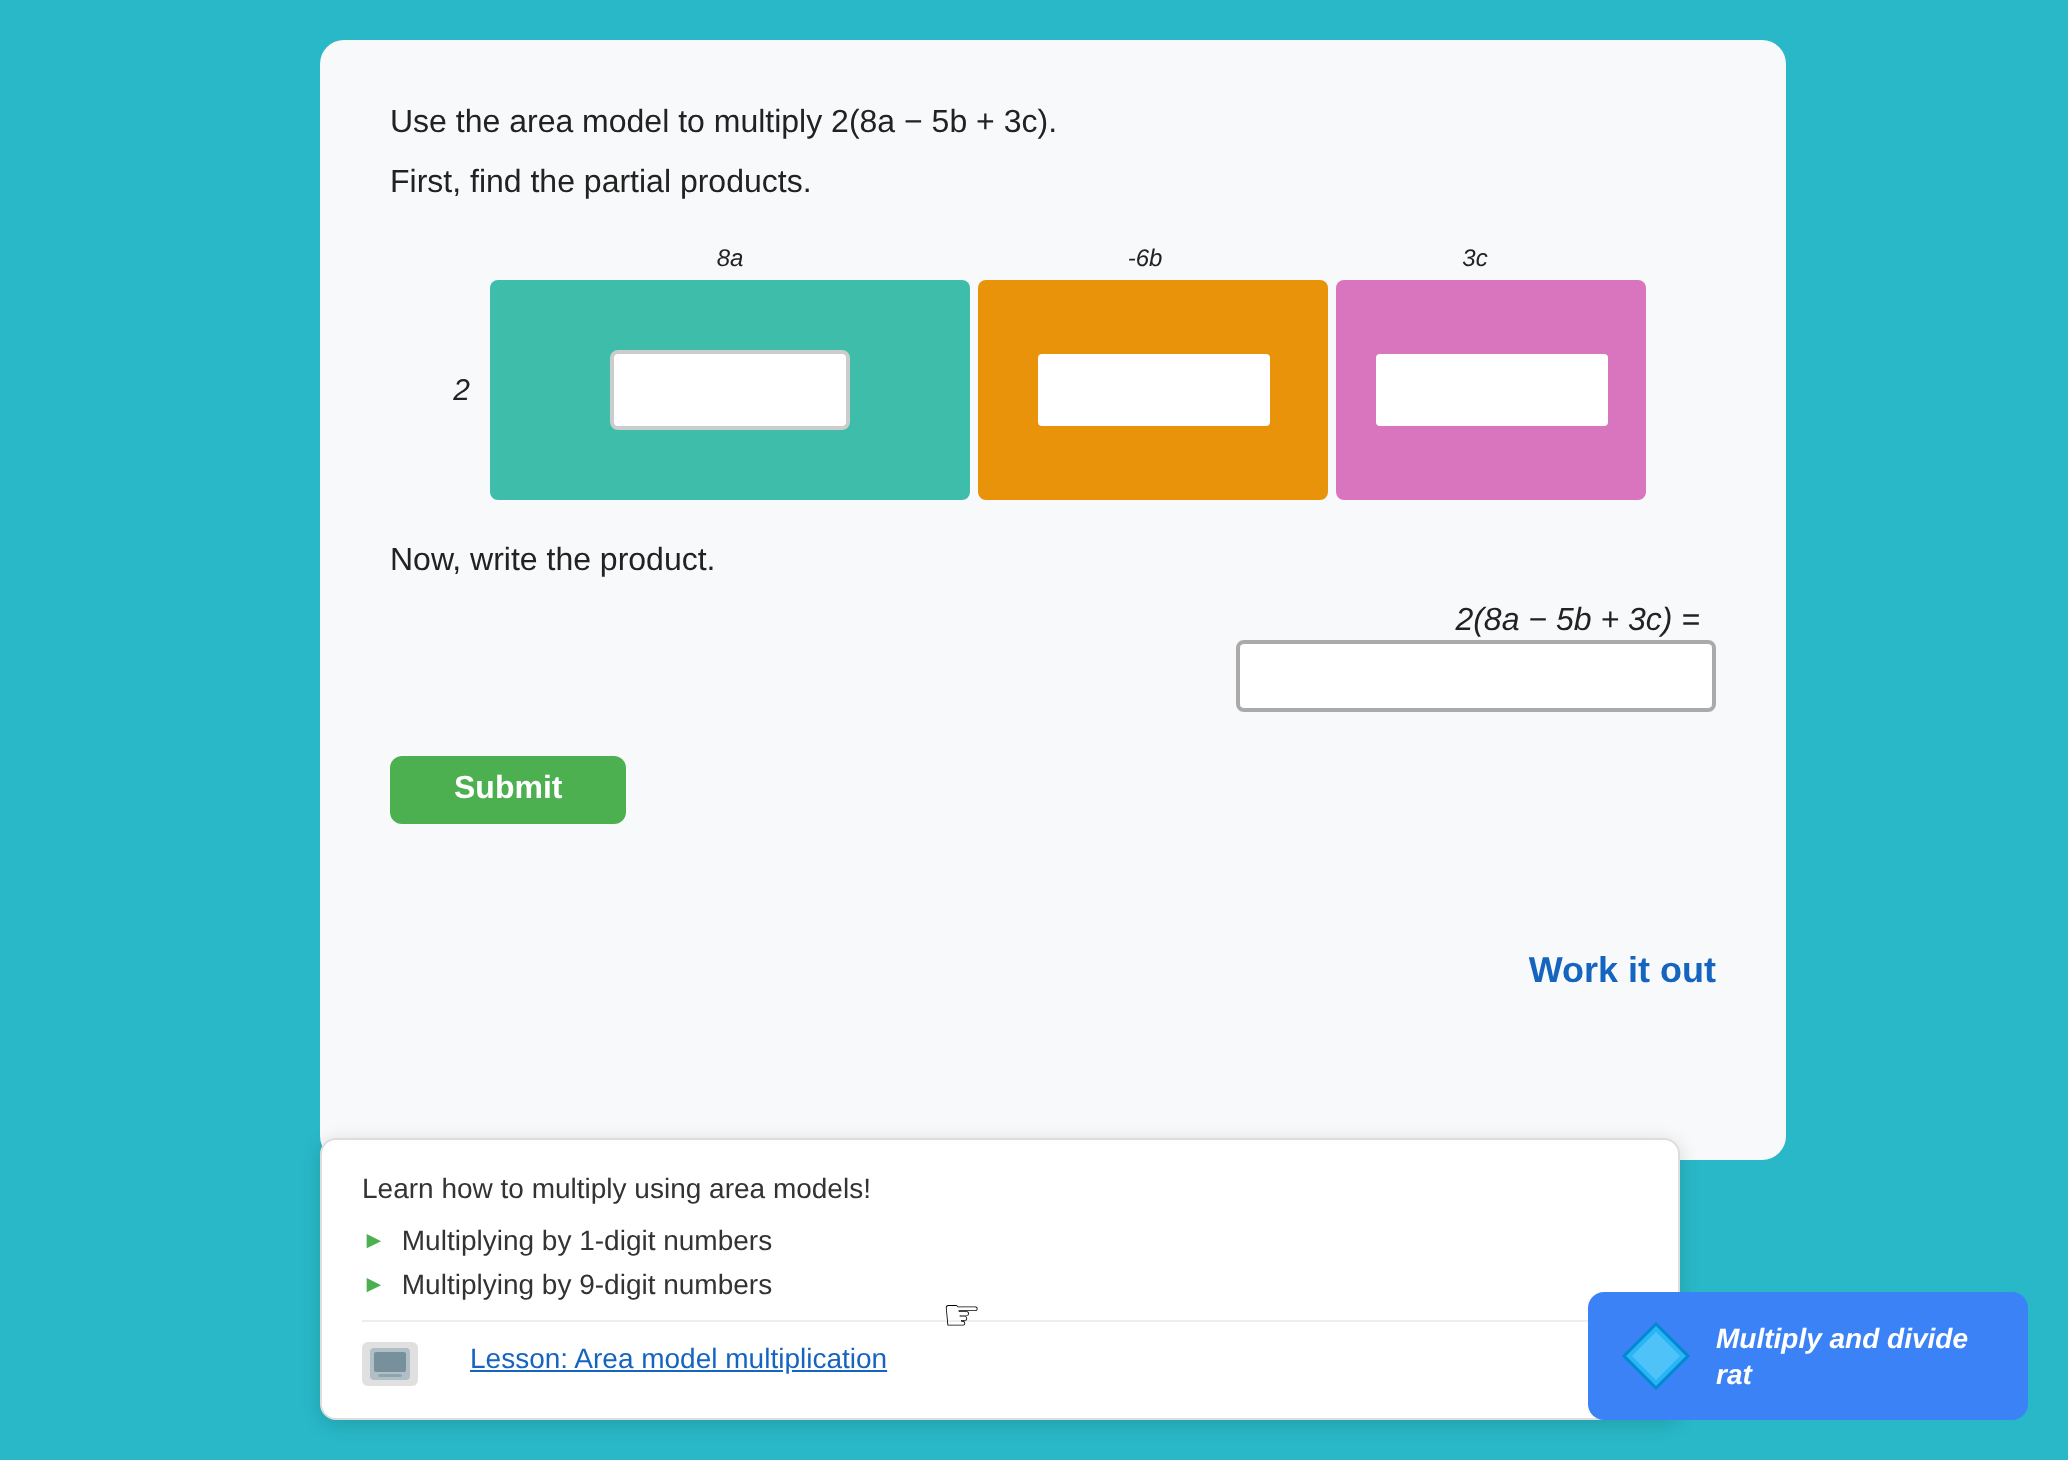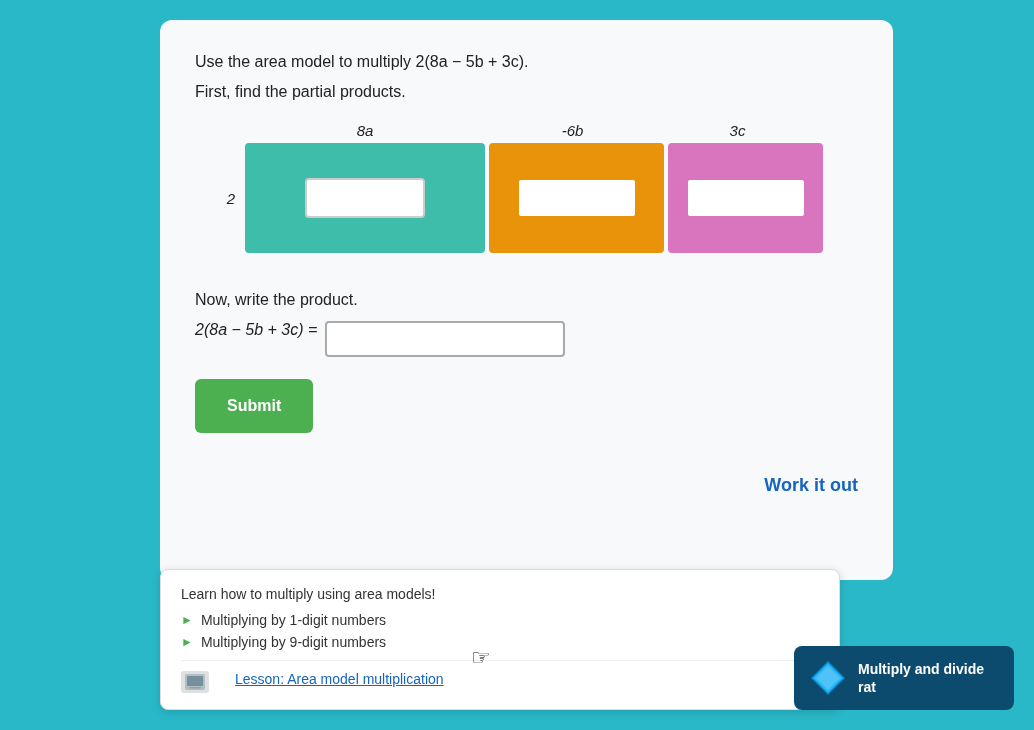--- a/index.html
+++ b/index.html
@@ -35,21 +35,21 @@
       position: relative;
     }
 
     .area-header-row {
       display: flex;
       margin-left: 50px;
       margin-bottom: 4px;
     }
 
     .col-label {
-      font-size: 15px;
+      font-size: 12px;
       color: #222;
       font-style: italic;
       text-align: center;
     }
 
     .col-label.col-8a { width: 240px; }
     .col-label.col-neg5b { width: 175px; }
     .col-label.col-3c { width: 155px; }
 
     .area-body-row {
@@ -102,33 +102,34 @@
     }
 
     .cell-input.orange-focus {
       border-color: #e8930a;
     }
     .cell-input.pink-focus {
       border-color: #d974be;
     }
 
     .product-section {
-      margin-top: 38px;
+      margin-top: 22px;
     }
 
     .product-label {
       font-size: 16px;
       color: #222;
       margin-bottom: 12px;
     }
 
     .product-equation {
       display: flex;
-      align-items: flex-start;
+      align-items: flex-end;
       margin-bottom: 22px;
+      flex-direction: column;
     }
 
     .equation-text {
       font-size: 16px;
       color: #222;
       font-style: italic;
       margin-right: 8px;
     }
 
     .equation-input {
@@ -141,21 +142,21 @@
       outline: none;
     }
 
     .submit-btn {
       background: #4caf50;
       color: white;
       border: none;
       border-radius: 6px;
       font-size: 16px;
       font-weight: bold;
-      padding: 18px 32px;
+      padding: 8px 32px;
       cursor: pointer;
     }
 
     .work-it-out-section {
       position: absolute;
       right: 35px;
       bottom: 80px;
       text-align: right;
     }
 
@@ -236,27 +237,28 @@
       font-size: 14px;
       cursor: pointer;
     }
 
     
     .multiply-card {
       position: absolute;
       right: 20px;
       bottom: 20px;
       width: 220px;
-      background: #0c4a6e;
+      background: #3b82f6;
       border-radius: 8px;
       padding: 14px 16px;
       display: flex;
       align-items: center;
       gap: 12px;
       z-index: 10;
+      font-style: italic;
     }
 
     .diamond-icon {
       width: 36px;
       height: 36px;
       flex-shrink: 0;
     }
 
     .multiply-card-text {
       color: white;

